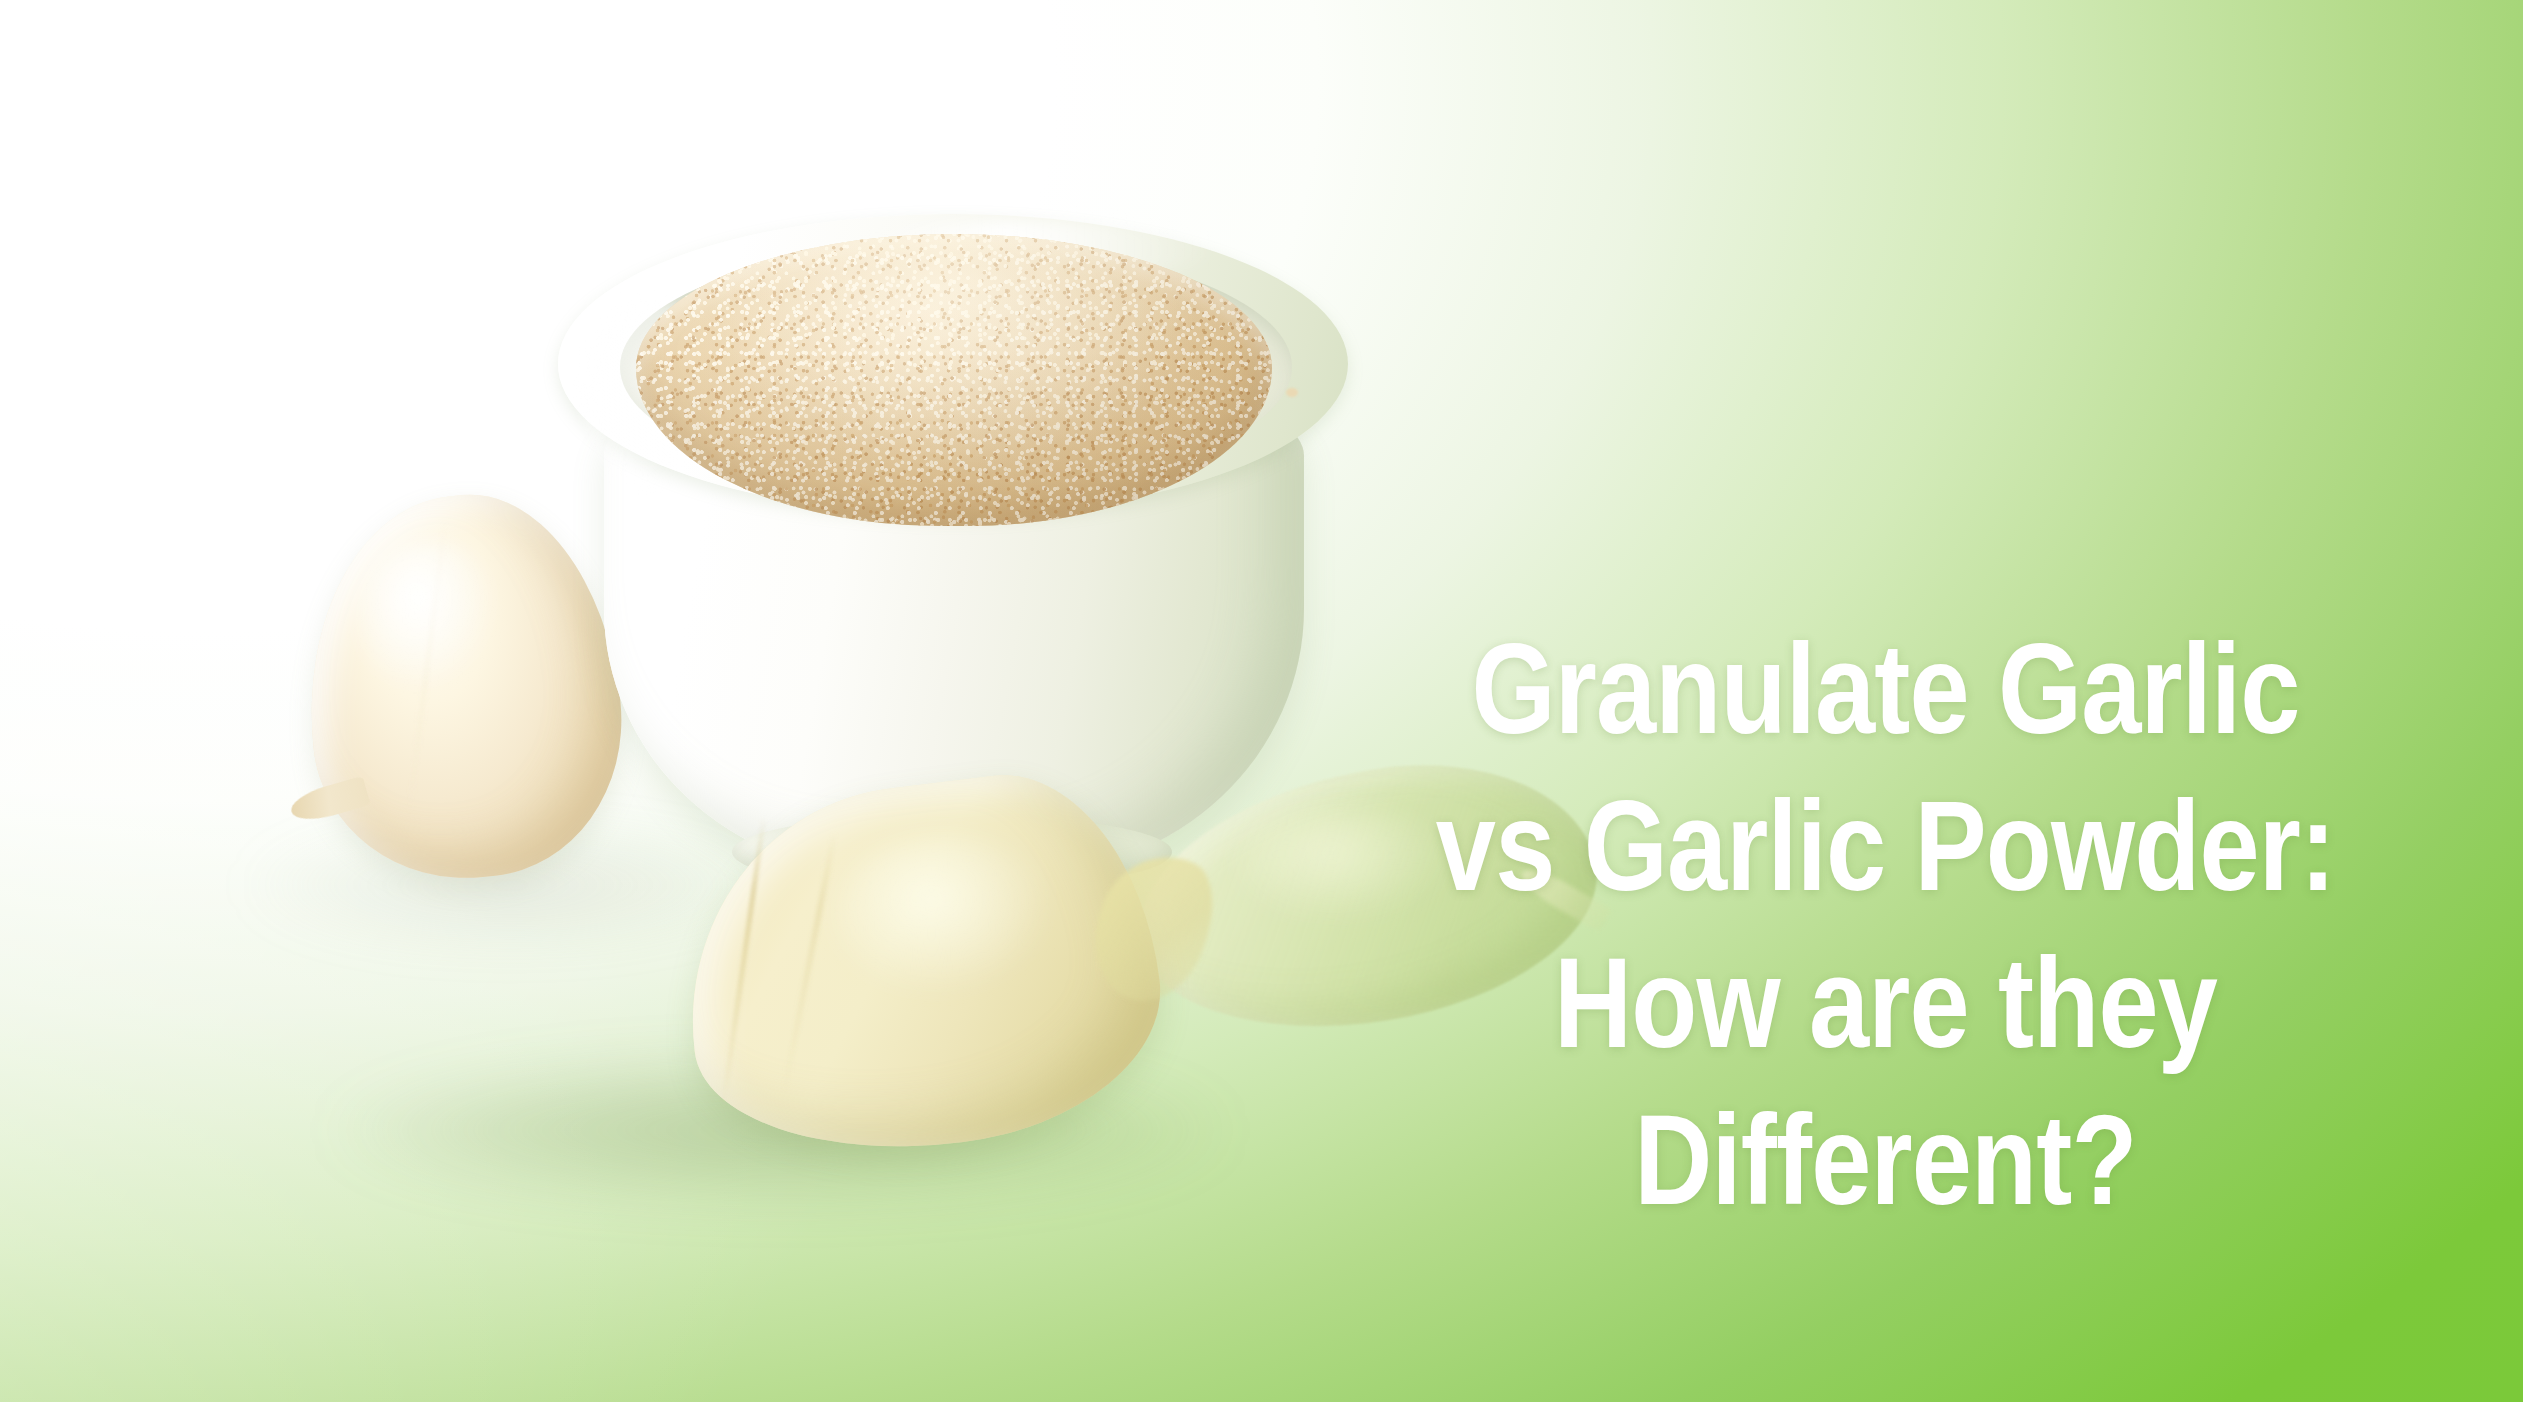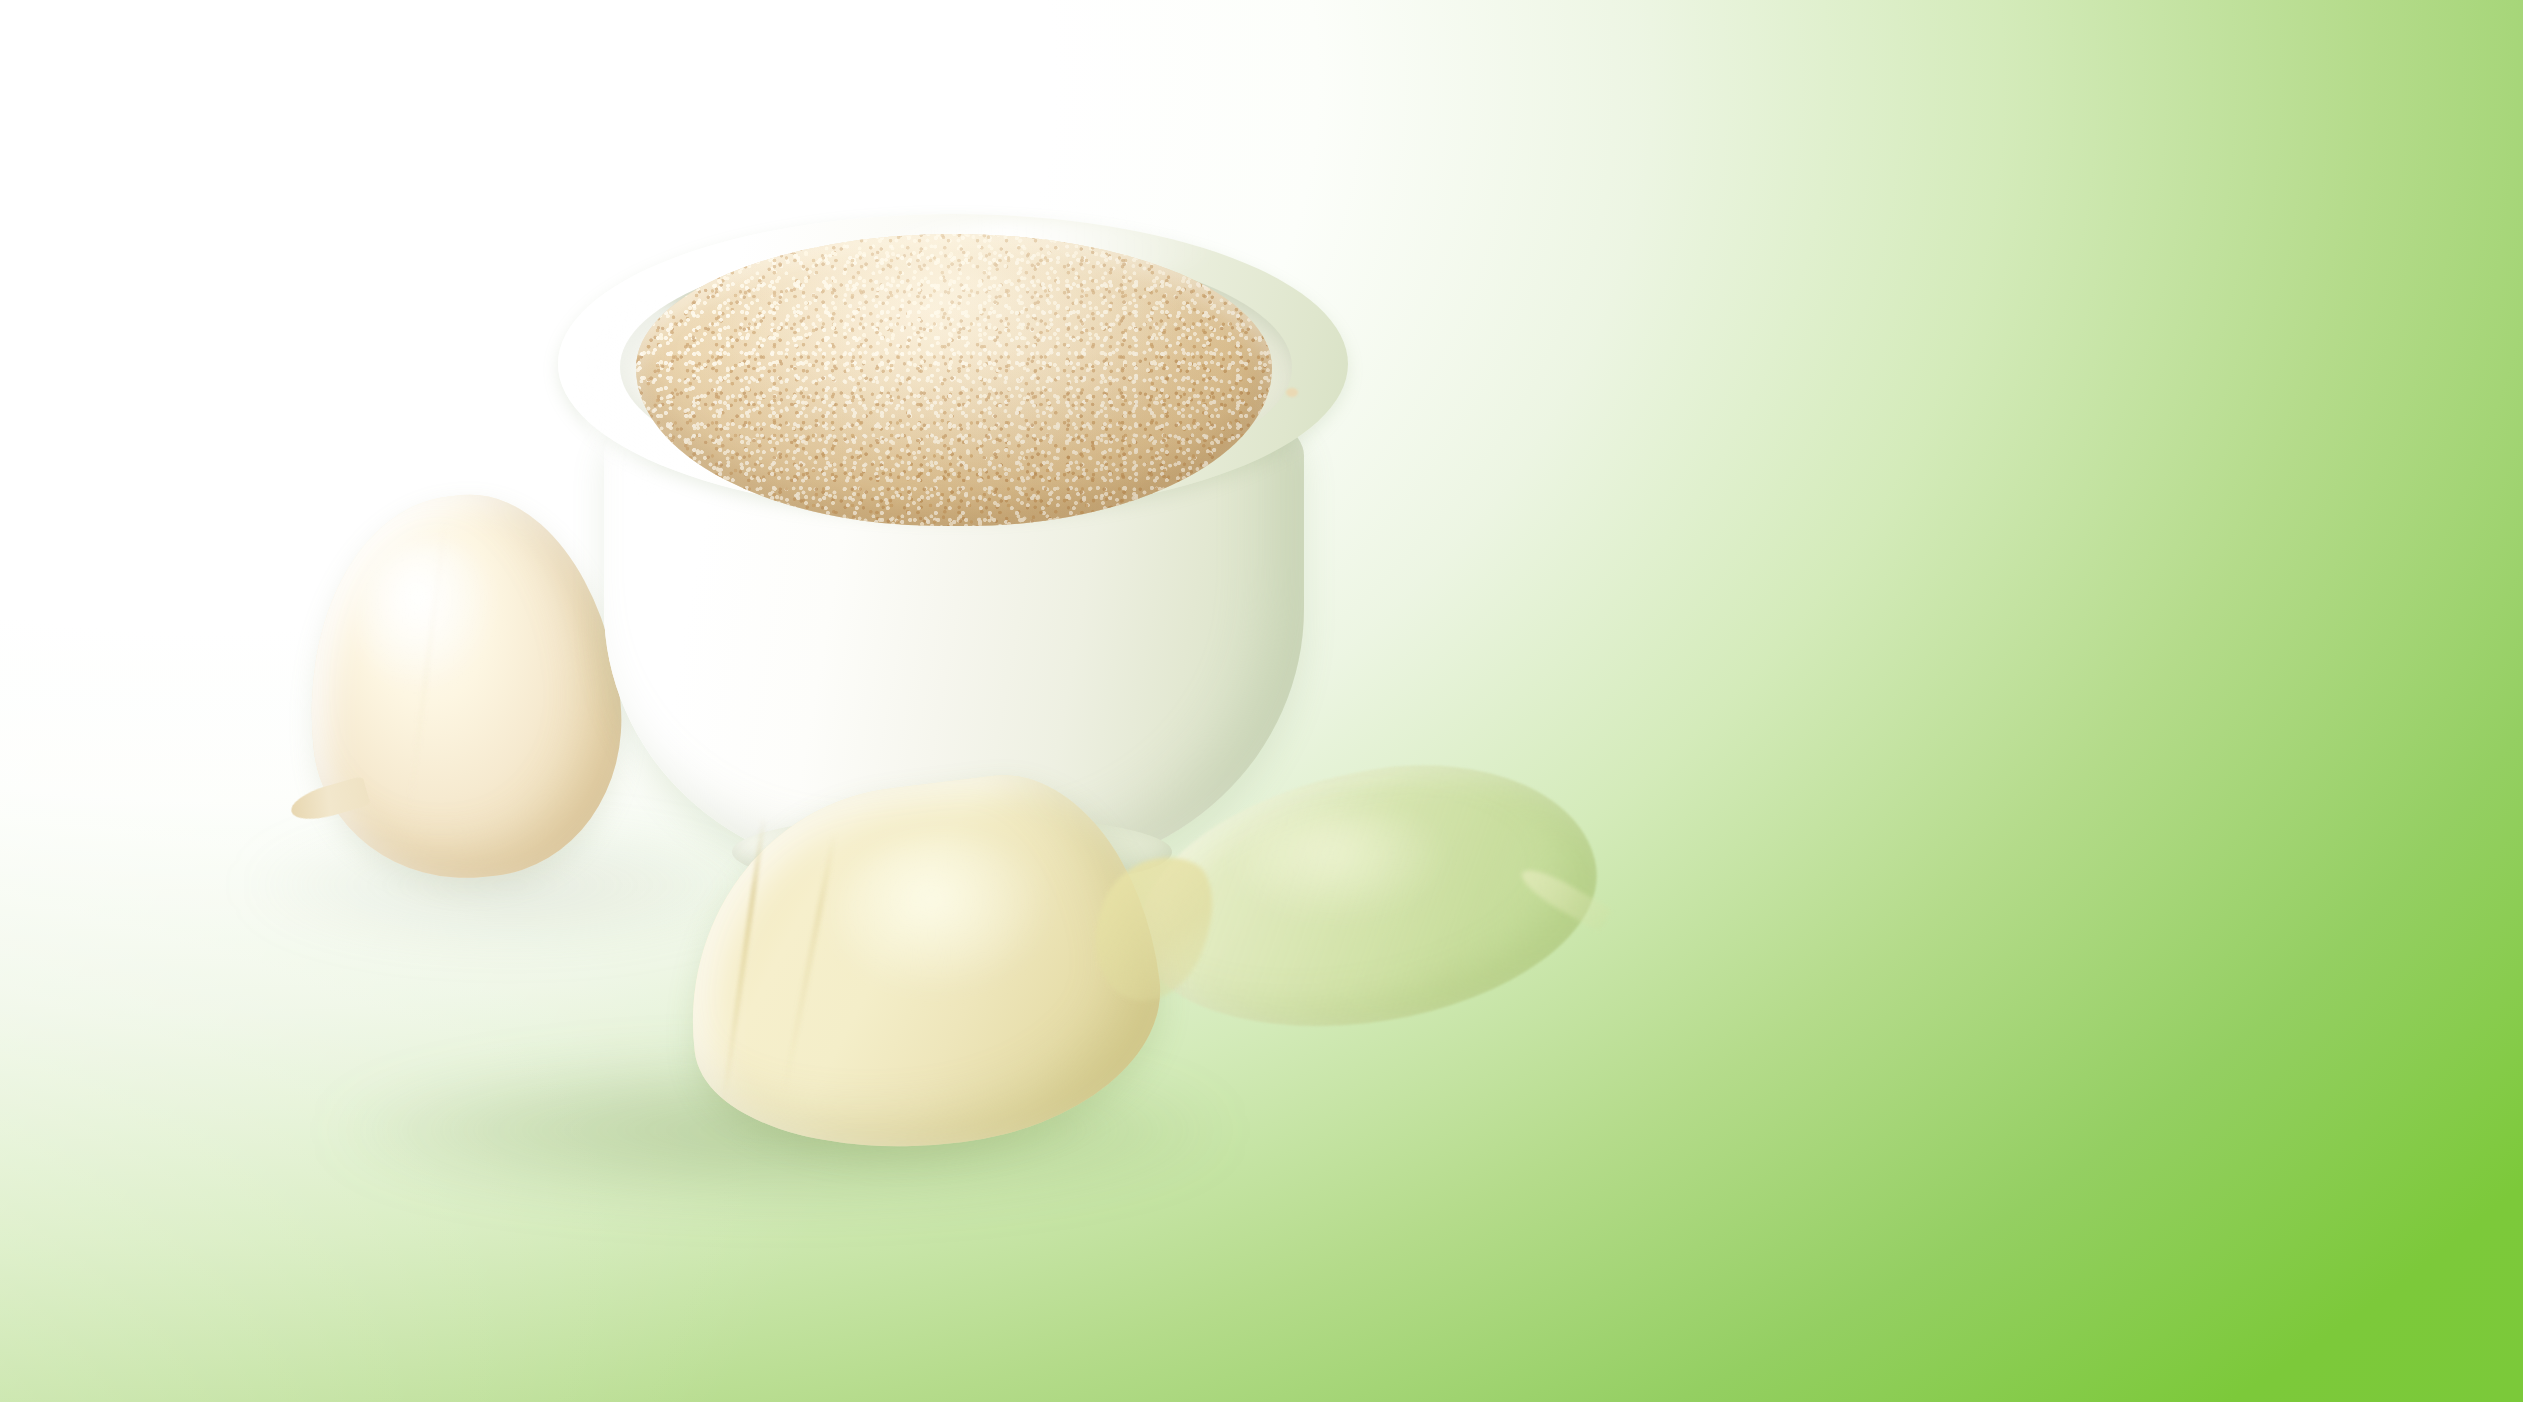--- a/index.html
+++ b/index.html
@@ -374,14 +374,20 @@
   </div>
 
   <div class="clove-front">
     <div class="body"></div>
     <div class="seam"></div>
     <div class="seam2"></div>
     <div class="hl"></div>
     <div class="tail"></div>
   </div>
 
+  <div class="headline">
+    <span class="line l1">Granulate Garlic</span>
+    <span class="line l2">vs Garlic Powder:</span>
+    <span class="line l3">How are they</span>
+    <span class="line l4">Different?</span>
+  </div>
 
 </div>
 
 </body></html>

